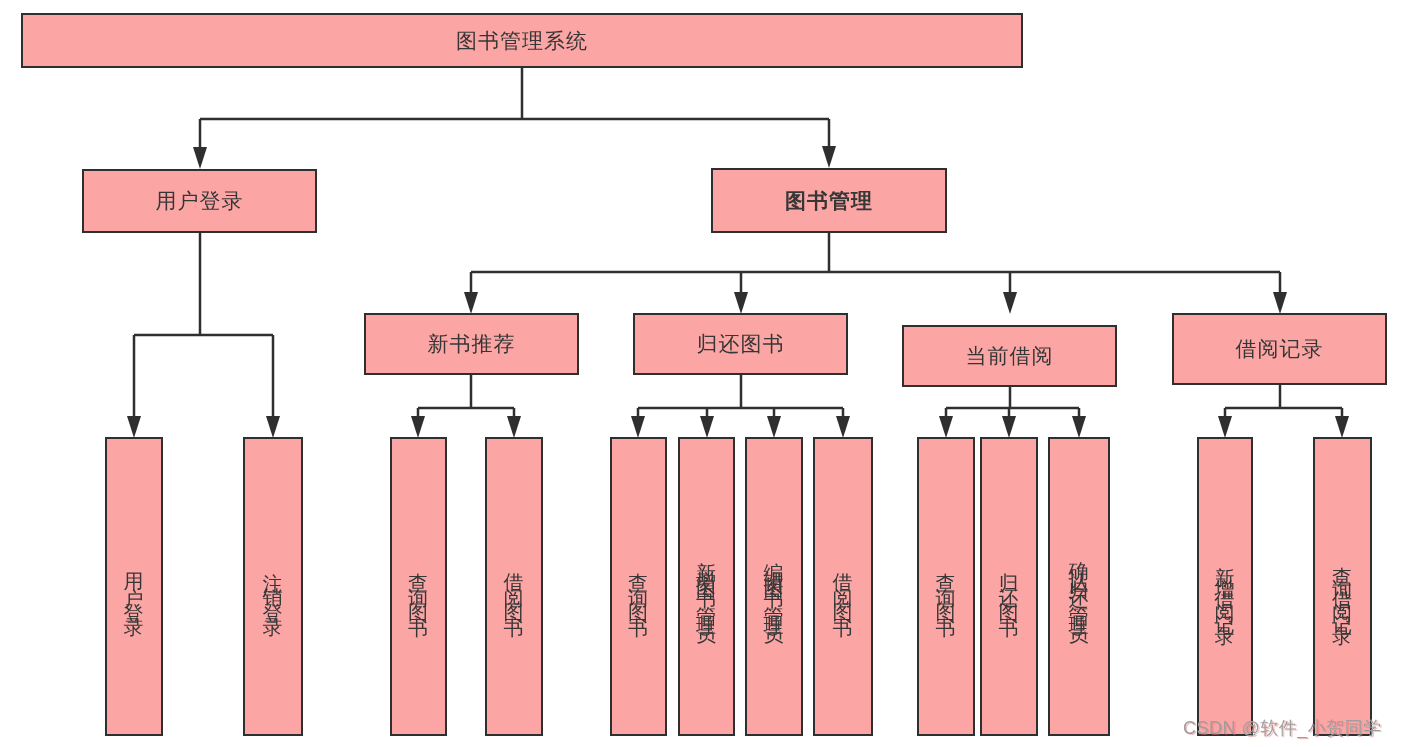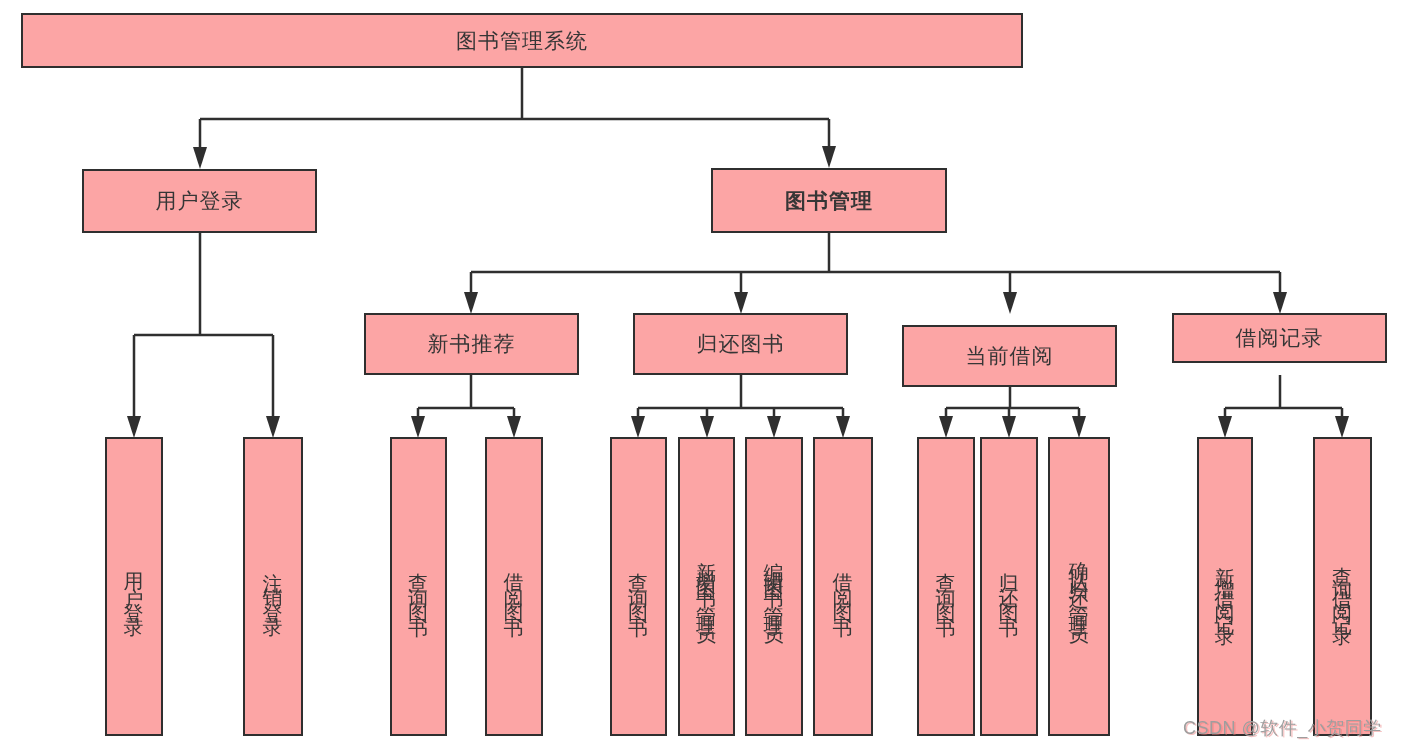--- a/index.html
+++ b/index.html
@@ -117,21 +117,21 @@
 
   <div class="node h" style="left:364px; top:313px; width:215px; height:62px;">
     <span class="lbl">新书推荐</span>
   </div>
   <div class="node h" style="left:633px; top:313px; width:215px; height:62px;">
     <span class="lbl">归还图书</span>
   </div>
   <div class="node h" style="left:902px; top:313px; width:215px; height:62px;margin-top:12px;">
     <span class="lbl">当前借阅</span>
   </div>
-  <div class="node h" style="left:1172px; top:313px; width:215px; height:50px;">
+  <div class="node h" style="left:1172px; top:313px; width:215px; height:72px;">
     <span class="lbl">借阅记录</span>
   </div>
 
   <div class="node v sp4" style="left:105px; top:437px; width:58px; height:299px;">
     <span class="lbl">用户登录</span>
   </div>
   <div class="node v sp4" style="left:243px; top:437px; width:60px; height:299px;">
     <span class="lbl">注销登录</span>
   </div>
 

